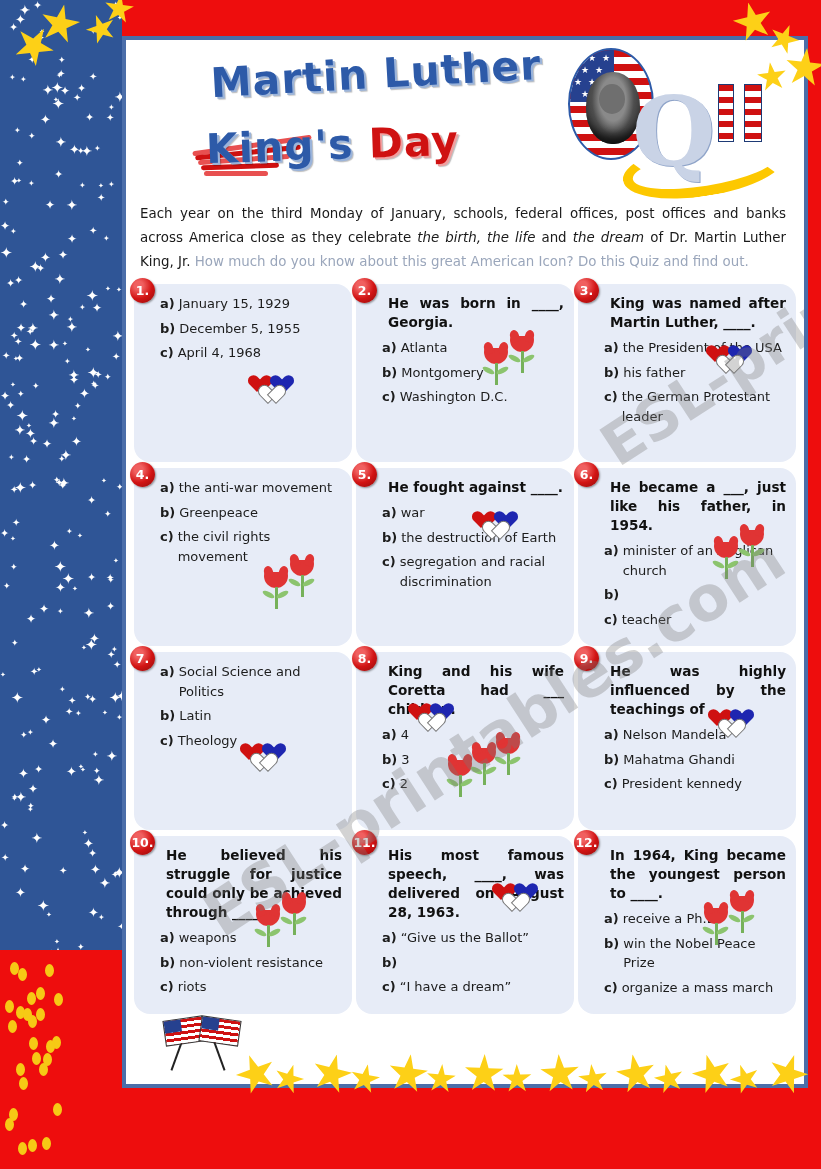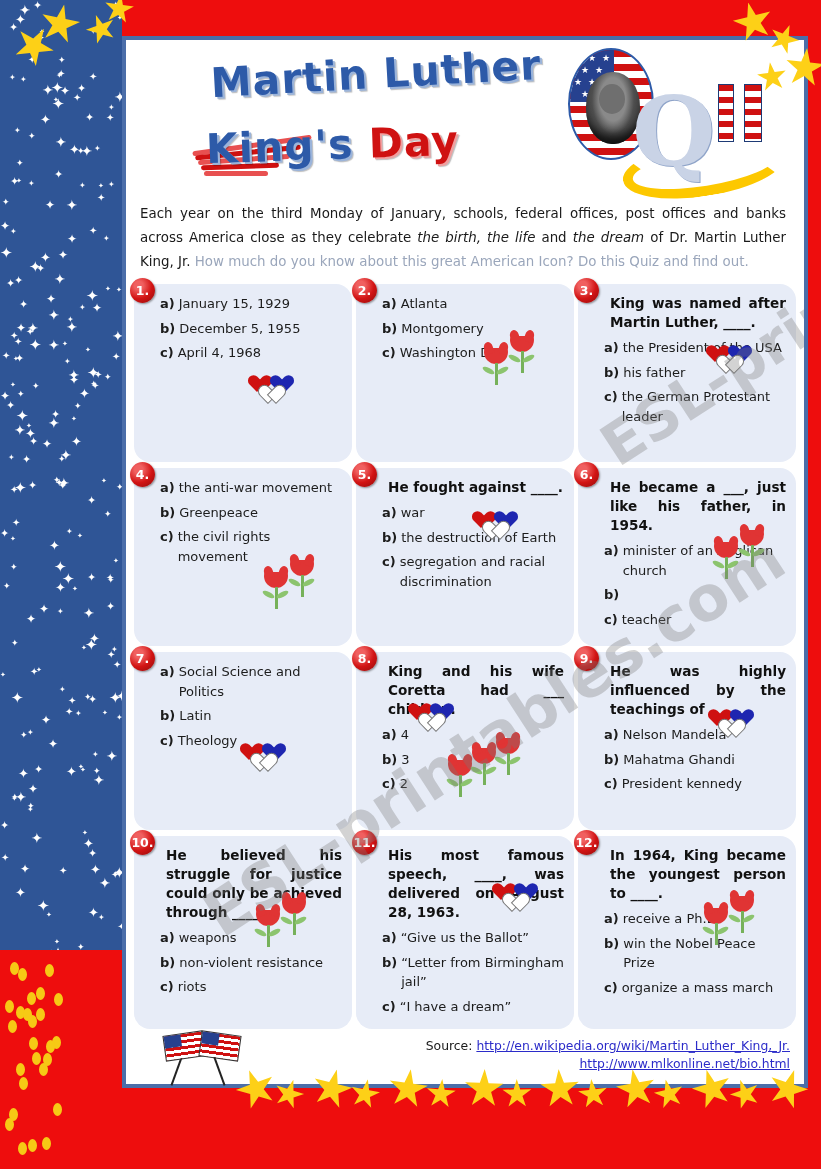--- a/index.html
+++ b/index.html
@@ -677,20 +677,21 @@
           </div>
 
   <div class="art hearts" style="left:118px;top:92px;">
     <div class="heart h-red" style="left:0px;top:0px;"></div>
     <div class="heart h-blue" style="left:22px;top:0px;"></div>
     <div class="heart h-white" style="left:11px;top:10px;"></div>
   </div>
         </div>
         <div class="card">
     <div class="qnum">2.</div>
+    <div class="qtext">He was born in ____, Georgia.</div>
     <div class="opts">
             <div class="opt">
         <span class="ltr">a)</span>
         <span class="txt">Atlanta</span>
       </div>
             <div class="opt">
         <span class="ltr">b)</span>
         <span class="txt">Montgomery</span>
       </div>
             <div class="opt">
@@ -953,21 +954,20 @@
         <div class="card">
     <div class="qnum">11.</div>
     <div class="qtext">His most famous speech, ____, was delivered on August 28, 1963.</div>
     <div class="opts">
             <div class="opt">
         <span class="ltr">a)</span>
         <span class="txt">“Give us the Ballot”</span>
       </div>
             <div class="opt">
         <span class="ltr">b)</span>
-        <span class="txt">“Letter from Birmingham jail”</span>
       </div>
             <div class="opt">
         <span class="ltr">c)</span>
         <span class="txt">“I have a dream”</span>
       </div>
           </div>
 
   <div class="art hearts" style="left:140px;top:48px;">
     <div class="heart h-red" style="left:0px;top:0px;"></div>
     <div class="heart h-blue" style="left:22px;top:0px;"></div>
@@ -1014,25 +1014,20 @@
         <div class="pole" style="left:18px;top:0;transform:rotate(20deg);"></div>
         <div class="pole" style="left:52px;top:0;transform:rotate(-20deg);"></div>
         <div class="flag" style="left:2px;top:2px;transform:rotate(-8deg);">
           <div class="canton"></div>
         </div>
         <div class="flag" style="left:38px;top:2px;transform:rotate(8deg);">
           <div class="canton"></div>
         </div>
       </div>
 
-      <div class="source">
-        <span>Source:</span>
-        <a href="#">http://en.wikipedia.org/wiki/Martin_Luther_King,_Jr.</a><br>
-        <a href="#">http://www.mlkonline.net/bio.html</a>
-      </div>
 
       <div class="botstars" id="botStars">
           <div class="star starbig" style="left:0px;top:0px;transform:rotate(-20deg);"></div>
           <div class="star" style="left:38px;top:10px;transform:rotate(17deg);"></div>
           <div class="star starbig" style="left:76px;top:0px;transform:rotate(14deg);"></div>
           <div class="star" style="left:114px;top:10px;transform:rotate(11deg);"></div>
           <div class="star starbig" style="left:152px;top:0px;transform:rotate(8deg);"></div>
           <div class="star" style="left:190px;top:10px;transform:rotate(5deg);"></div>
           <div class="star starbig" style="left:228px;top:0px;transform:rotate(2deg);"></div>
           <div class="star" style="left:266px;top:10px;transform:rotate(-1deg);"></div>

